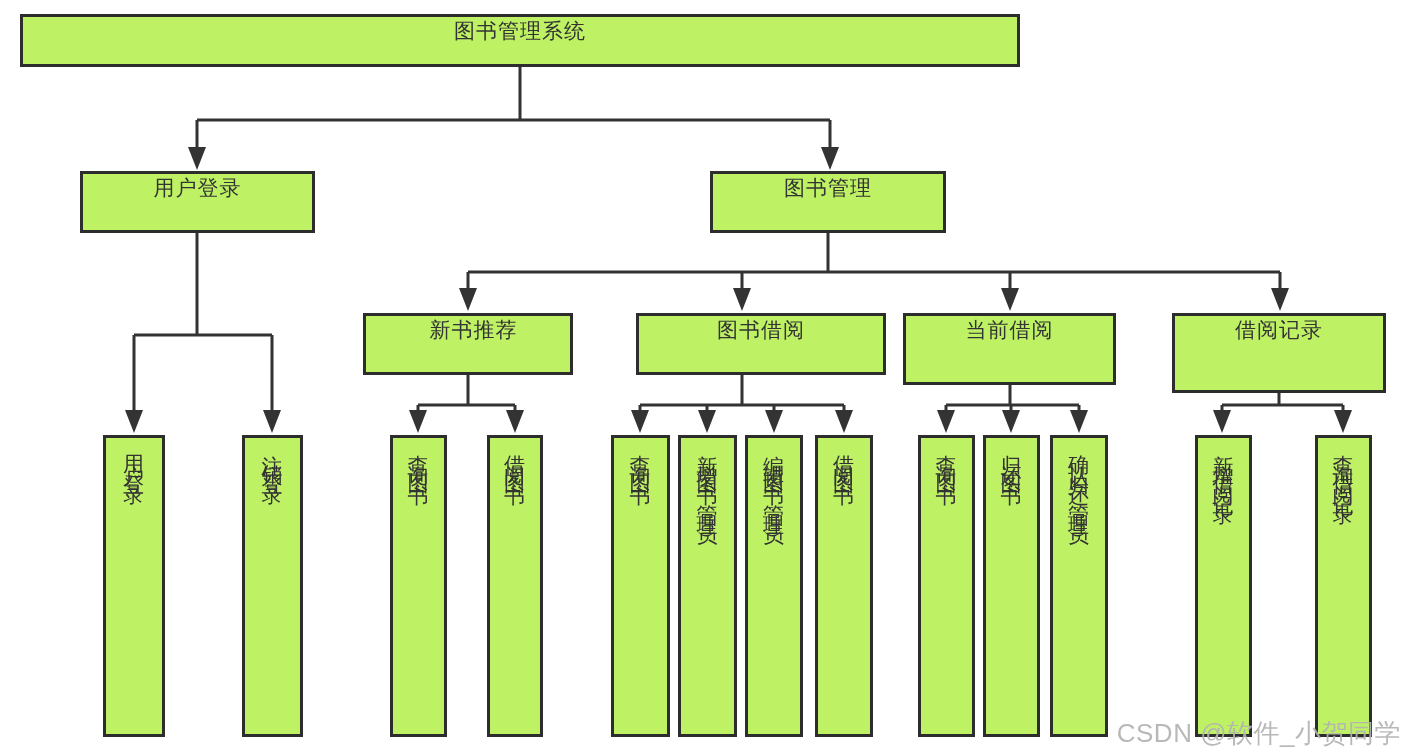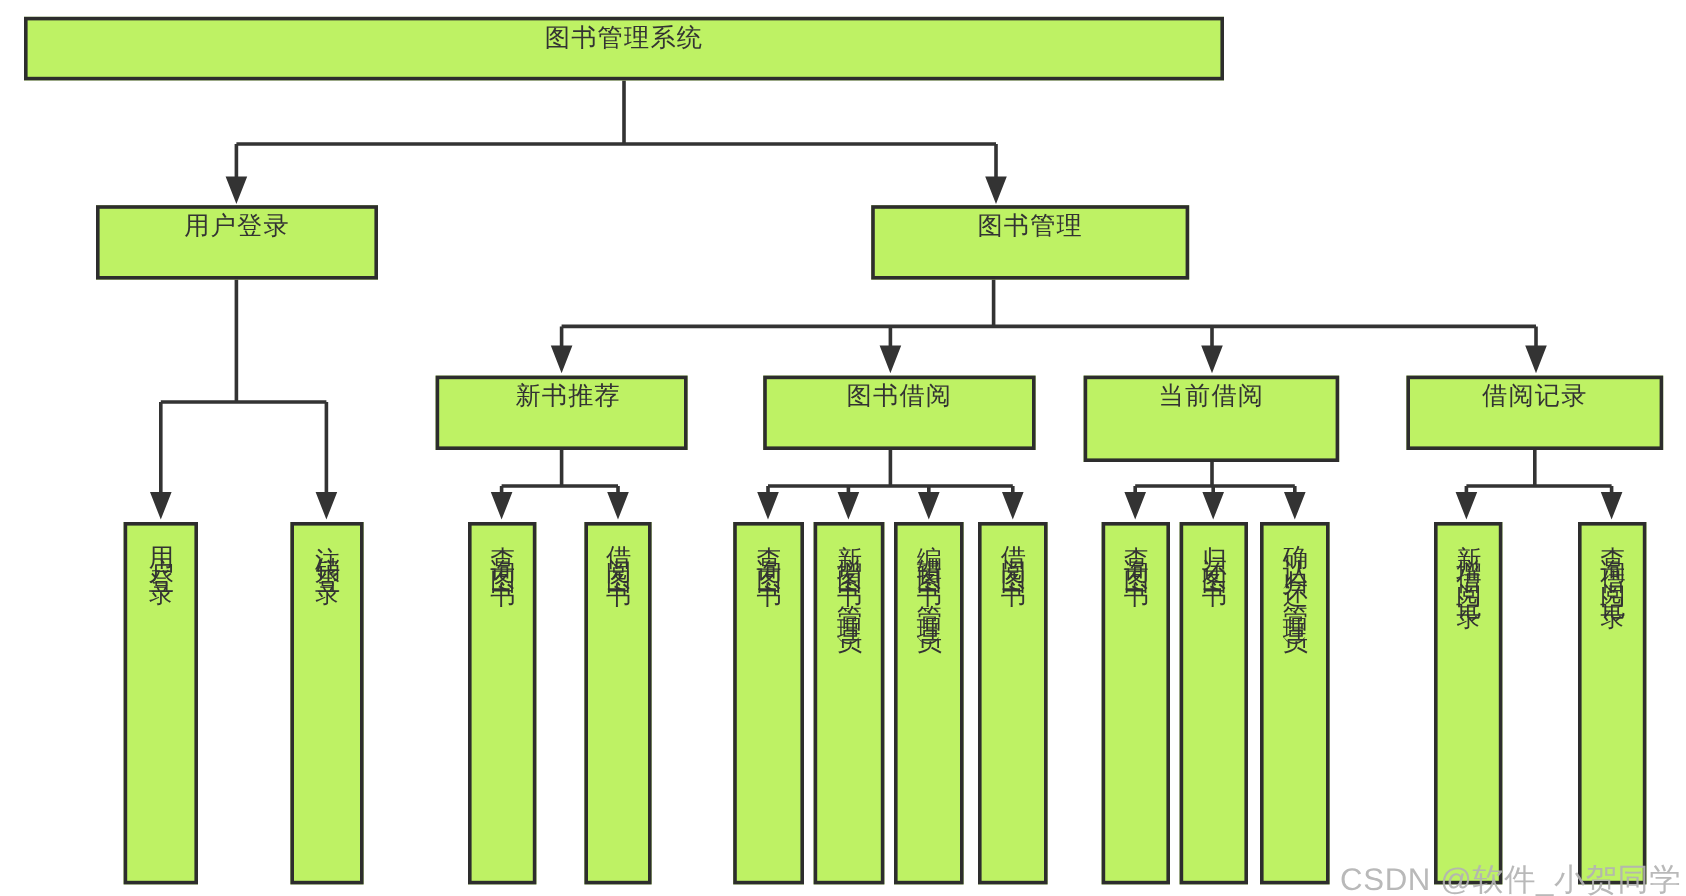--- a/index.html
+++ b/index.html
@@ -36,26 +36,26 @@
     text-orientation: mixed;
     letter-spacing: 10px;
     line-height: 1;
     font-size: 21px;
     color: #333333;
   }
   
   .n-root   { left: 20px;  top: 14px;  width: 1000px; height: 53px; }
   
   .n-login  { left: 80px;  top: 171px; width: 235px; height: 62px; }
-  .n-mgmt   { left: 710px; top: 171px; width: 265px; height: 62px; margin-left: 16px; }
+  .n-mgmt   { left: 710px; top: 171px; width: 236px; height: 62px; }
   
   .n-new    { left: 363px;  top: 313px; width: 210px; height: 62px; padding-left: 11px; }
-  .n-borrow { left: 636px;  top: 313px; width: 227px; height: 62px; }
+  .n-borrow { left: 636px;  top: 313px; width: 250px; height: 62px; }
   .n-cur    { left: 903px;  top: 313px; width: 213px; height: 72px; }
-  .n-rec    { left: 1172px; top: 313px; width: 214px; height: 62px; }
+  .n-rec    { left: 1172px; top: 313px; width: 214px; height: 80px; }
   
   .leaf { top: 435px; height: 302px; }
   .l-a1 { left: 103px;  width: 62px; }
   .l-a2 { left: 242px;  width: 61px; }
   .l-b1 { left: 390px;  width: 57px; }
   .l-b2 { left: 487px;  width: 56px; }
   .l-c1 { left: 611px;  width: 59px; }
   .l-c2 { left: 678px;  width: 59px; }
   .l-c3 { left: 745px;  width: 58px; }
   .l-c4 { left: 815px;  width: 58px; }

